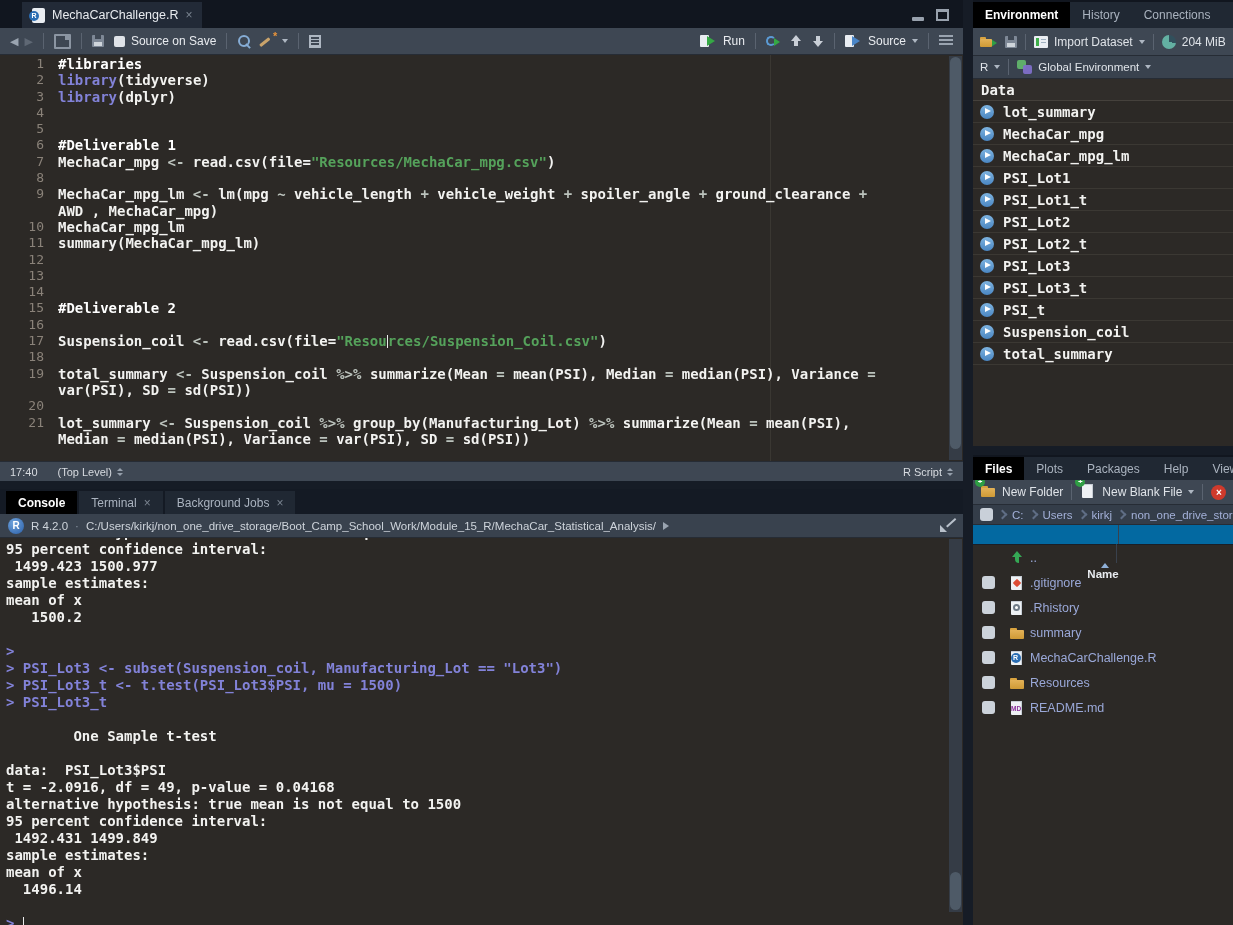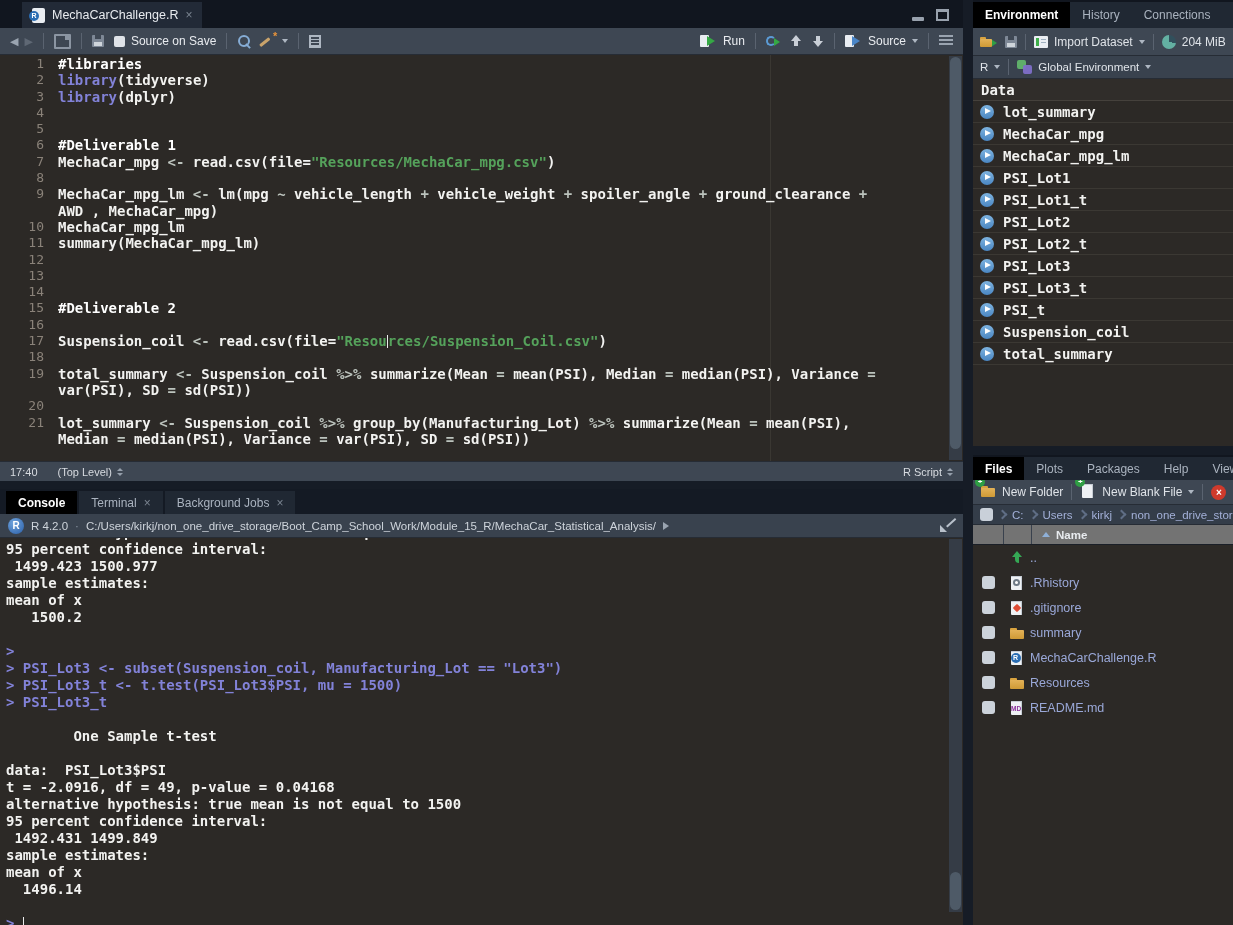--- a/index.html
+++ b/index.html
@@ -133,22 +133,22 @@
   .fil-toolbar{position:absolute;left:0;top:25px;right:0;height:25px;background:#3e4753;border-bottom:1px solid #262c35;
                display:flex;align-items:center;gap:8px;padding:0 7px;font-size:12px;overflow:hidden;box-sizing:border-box;}
   .ic-newfold{position:relative;flex:none;}
   .badge-plus{position:absolute;left:-5px;top:-6px;width:10px;height:10px;border-radius:50%;background:#2f9e44;
               color:#fff;font:bold 8px/10px "Liberation Sans",sans-serif;text-align:center;z-index:2;}
   .ic-del{width:15px;height:15px;border-radius:50%;background:#cf3a2c;color:#fff;font:bold 10px/15px "Liberation Sans",sans-serif;text-align:center;flex:none;}
   .fil-bc{position:absolute;left:0;top:50px;right:0;height:20px;background:#343d49;border-bottom:1px solid #262c35;
           display:flex;align-items:center;gap:6px;padding:0 7px;font-size:11.5px;color:#a3b0d8;overflow:hidden;box-sizing:border-box;}
   .ic-home{width:13px;height:13px;background:#c9d0d9;border-radius:3px;flex:none;}
   .bsep{width:5px;height:5px;border-right:2px solid #5f6d85;border-top:2px solid #5f6d85;transform:rotate(45deg);flex:none;}
-  .fil-head{position:absolute;left:0;top:70px;right:0;height:20px;background:#737373;border-bottom:1px solid #1a1f27;
-            display:flex;align-items:center;font-size:11.5px;color:#e8ebef;box-sizing:border-box;}
+  .fil-head{position:absolute;left:0;top:70px;right:0;height:20px;background:#0369a1;border-bottom:1px solid #1a1f27;
+            display:flex;align-items:center;font-size:11.5px;color:#e8ebef;box-sizing:border-box;flex-direction:column;}
   .fil-head .cell1{width:30px;height:100%;border-right:1px solid #39414d;flex:none;}
   .fil-head .cell2{width:27px;height:100%;border-right:1px solid #39414d;flex:none;}
   .tri-sort{width:0;height:0;border-left:4px solid transparent;border-right:4px solid transparent;border-bottom:5px solid #8fb0d8;margin:0 6px 0 10px;flex:none;}
   #file-rows{position:absolute;left:0;top:90px;right:0;bottom:0;}
   .frow{height:25px;display:flex;align-items:center;font-size:12.5px;color:#9aa8d8;}
   .fcell1{width:30px;display:flex;justify-content:center;flex:none;}
   .fcell2{width:27px;display:flex;justify-content:center;flex:none;}
   .fcheck{width:13px;height:13px;background:#ccd2da;border-radius:3px;}
   .fi{position:relative;width:16px;height:16px;flex:none;display:inline-block;}
   .page::before{content:'';position:absolute;left:2px;top:1px;width:11px;height:14px;background:#eef1f4;border-radius:1px;box-shadow:inset -1px 1px 0 #c6ccd4;}
@@ -479,32 +479,32 @@
           <span class="fcell2">
             <span class="fi fi-up-arrow"></span>
           </span>
           <span>..</span>
         </div>
         <div class="frow">
           <span class="fcell1">
             <span class="fcheck"></span>
           </span>
           <span class="fcell2">
-            <span class="fi fi-rhistory page"></span>
-          </span>
-          <span>.Rhistory</span>
+            <span class="fi fi-git page"></span>
+          </span>
+          <span>.gitignore</span>
         </div>
         <div class="frow">
           <span class="fcell1">
             <span class="fcheck"></span>
           </span>
           <span class="fcell2">
-            <span class="fi fi-git page"></span>
-          </span>
-          <span>.gitignore</span>
+            <span class="fi fi-rhistory page"></span>
+          </span>
+          <span>.Rhistory</span>
         </div>
         <div class="frow">
           <span class="fcell1">
             <span class="fcheck"></span>
           </span>
           <span class="fcell2">
             <span class="fi fi-folder"></span>
           </span>
           <span>summary</span>
         </div>

